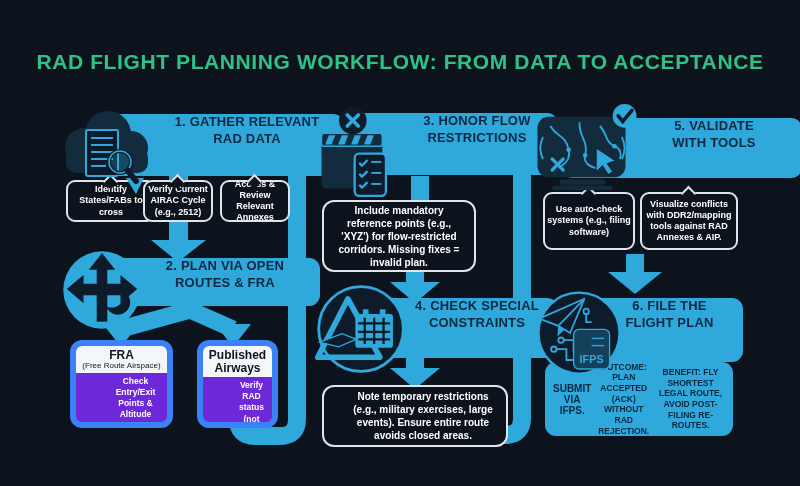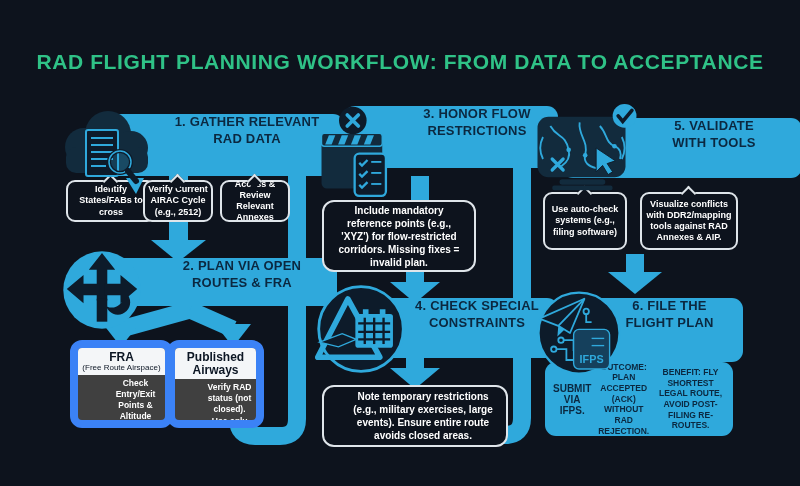--- a/index.html
+++ b/index.html
@@ -35,22 +35,22 @@
     transform:rotate(45deg);
   }
   .note {
     position:absolute; z-index:2; background:#0d131d;
     border:2px solid #dfe5ea; border-radius:12px;
     color:#ffffff; font-weight:bold; font-size:10px; line-height:1.3;
     display:flex; align-items:center; justify-content:center; text-align:center;
     padding:4px 8px; box-sizing:border-box;
   }
   .card {
-    position:absolute; z-index:2; background:#404040;
-    border:8px solid #3b82f6; border-radius:12px; overflow:hidden;
+    position:absolute; z-index:2; background:#6d28d9;
+    border:6px solid #3b82f6; border-radius:12px; overflow:hidden;
     display:flex; flex-direction:column; box-sizing:border-box;
   }
   .card-head { background:#f4f6f8; color:#0c1624; text-align:center; padding:3px 2px 2px; }
   .card-title { font-size:12px; font-weight:bold; line-height:1.1; }
   .card-sub { font-size:8px; font-weight:normal; line-height:1.1; }
   .card-body {
     flex:1; display:flex; align-items:center; justify-content:center;
     color:#fff; font-weight:bold; font-size:8.5px; line-height:1.3;
     text-align:center; padding:3px 3px;margin-left:28px;
   }
@@ -146,34 +146,34 @@
       <circle cx="68" cy="64" r="14" fill="#0d1b2a"></circle>
       <circle cx="61" cy="57" r="13" fill="#2fa9dc"></circle>
       <g fill="#0d1b2a">
         <polygon points="50,8 65,27 56,27 56,62 44,62 44,27 35,27"></polygon>
         <polygon points="10,49 29,33 29,43 47,43 47,56 29,56 29,65"></polygon>
         <polygon points="90,49 71,33 71,43 53,43 53,56 71,56 71,65"></polygon>
         <rect x="44" y="60" width="12" height="26"></rect>
       </g>
     </svg>
   </div>
-  <div class="hdr" style="left:95px; top:258px; width:190px; height:48px; padding-left:52px;">
+  <div class="hdr" style="left:78px; top:258px; width:190px; height:48px; padding-left:52px;">
     <span>2. PLAN VIA OPEN
 ROUTES &amp; FRA</span>
   </div>
 
   <div class="card" style="left:70px; top:340px; width:103px; height:88px;">
     <div class="card-head">
       <div class="card-title">FRA</div>
       <div class="card-sub">(Free Route Airspace)</div>
     </div>
     <div class="card-body">Check Entry/Exit Points &amp; Altitude segments. File any DCT within FRA.</div>
   </div>
 
-  <div class="card" style="left:167px; top:340px; width:97px; height:88px;">
+  <div class="card" style="left:197px; top:340px; width:81px; height:88px;">
     <div class="card-head">
       <div class="card-title">Published Airways</div>
     </div>
     <div class="card-body">Verify RAD status (not closed). Use only RAD-approved DCTs outside FRA.</div>
   </div>
 
   <div class="icon" style="left:316px; top:102px;">
     <svg width="92" height="106" viewBox="0 0 100 115">
       <rect x="6" y="40" width="66" height="54" rx="6" fill="#122b3d"></rect>
       <rect x="6" y="34" width="66" height="14" rx="3" fill="#122b3d" stroke="#2fa9dc" stroke-width="1.5"></rect>
@@ -191,21 +191,21 @@
           <path d="M47 78 l3 3 l6 -6"></path>
           <path d="M47 90 l3 3 l6 -6"></path>
       </g>
       <g stroke="#2fa9dc" stroke-width="2">
         <line x1="60" y1="65" x2="71" y2="65"></line>
           <line x1="60" y1="77" x2="71" y2="77"></line>
           <line x1="60" y1="89" x2="71" y2="89"></line>
       </g>
     </svg>
   </div>
-  <div class="hdr" style="left:344px; top:106px; width:162px; height:62px; padding-left:52px;">
+  <div class="hdr" style="left:344px; top:113px; width:162px; height:62px; padding-left:52px;">
     <span>3. HONOR FLOW
 RESTRICTIONS</span>
   </div>
 
   <div class="note" style="left:322px; top:200px; width:154px; height:72px;">
     <span>Include mandatory reference points (e.g., 'XYZ') for flow-restricted corridors. Missing fixes = invalid plan.</span>
   </div>
 
   <div class="icon" style="left:314px; top:282px;">
     <svg width="94" height="94" viewBox="0 0 100 100">
@@ -253,21 +253,21 @@
       <polygon points="70,50 70,76 77,69 83,79 88,76 82,67 91,64" fill="#2fa9dc" stroke="#0d1b2a" stroke-width="1"></polygon>
       <circle cx="101" cy="15" r="13" fill="#2fa9dc"></circle>
       <path d="M94 15 l5 6 l10 -12" stroke="#0d1b2a" stroke-width="4" fill="none" stroke-linecap="round"></path>
     </svg>
   </div>
   <div class="hdr" style="left:562px; top:118px; width:176px; height:60px; padding-left:64px;">
     <span>5. VALIDATE
 WITH TOOLS</span>
   </div>
 
-  <div class="callout" style="left:543px; top:192px; width:84px; height:58px;">
+  <div class="callout" style="left:543px; top:192px; width:92px; height:58px;">
     <span>Use auto-check systems (e.g., filing software)</span>
   </div>
   <div class="callout" style="left:640px; top:192px; width:98px; height:58px;">
     <span>Visualize conflicts with DDR2/mapping tools against RAD Annexes &amp; AIP.</span>
   </div>
 
   <div class="icon" style="left:534px; top:288px;">
     <svg width="90" height="90" viewBox="0 0 100 100">
       <circle cx="50" cy="50" r="45" fill="#0d1b2a" stroke="#2fa9dc" stroke-width="2.5"></circle>
       <path d="M6 34 L56 12 L40 50 L27 42 Z" fill="#0d1b2a" stroke="#2fa9dc" stroke-width="2" stroke-linejoin="round"></path>

